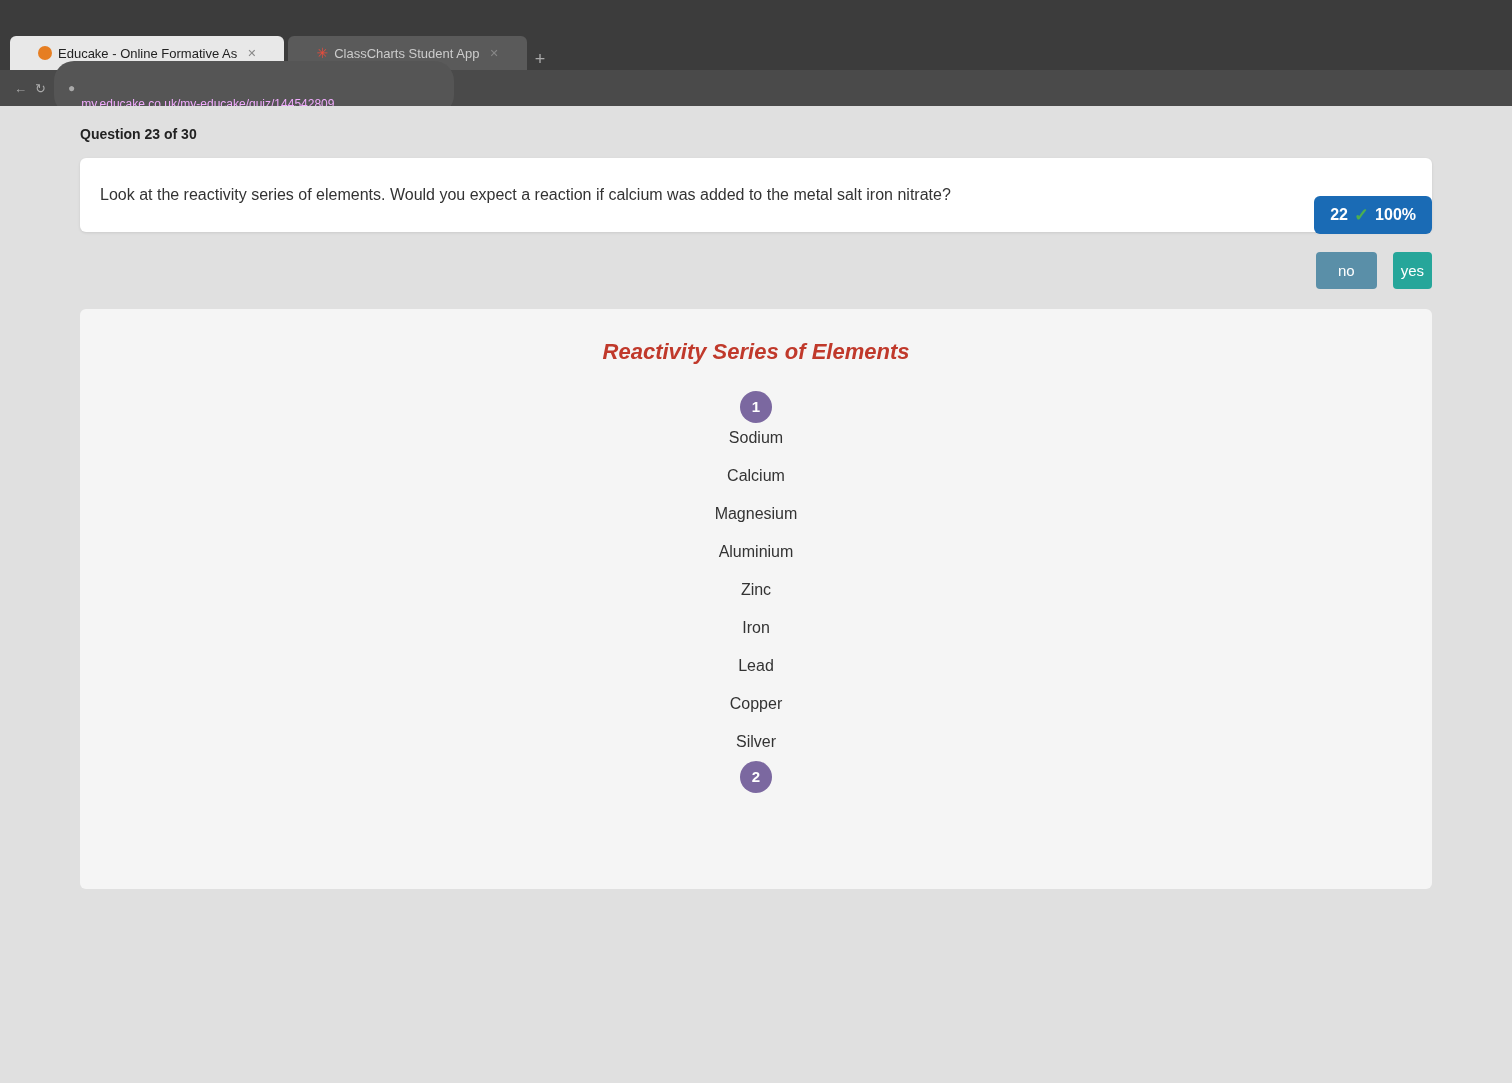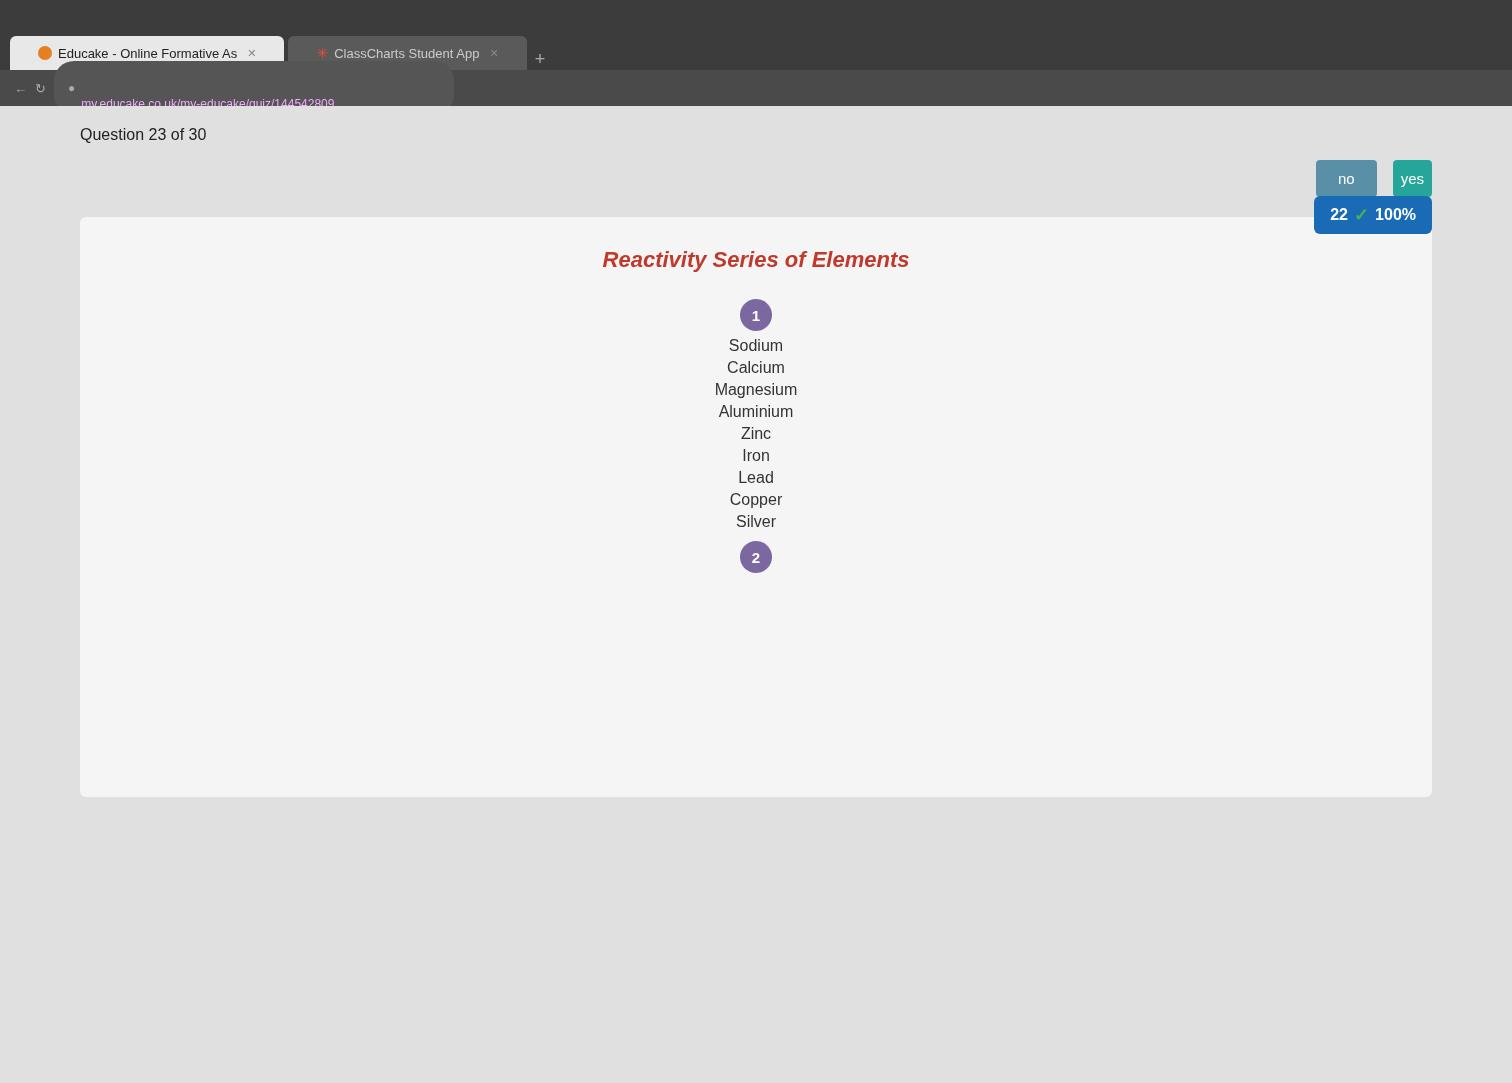--- a/index.html
+++ b/index.html
@@ -64,22 +64,22 @@
 
     
     .page-content {
       background-color: #f0f0f0;
       margin: 0 60px;
       padding: 20px 30px;
       min-height: calc(1083px - 70px);
     }
 
     .question-header {
-      font-size: 16px;
-      font-weight: normal;
+      font-size: 14px;
+      font-weight: bold;
       color: #222;
       margin-bottom: 16px;
     }
 
     .score-badge {
       position: absolute;
       top: 90px;
       right: 80px;
       background-color: #1a6bb5;
       color: white;
@@ -165,21 +165,21 @@
       display: flex;
       align-items: center;
       justify-content: center;
       margin: 6px 0;
     }
 
     .element-list {
       display: flex;
       flex-direction: column;
       align-items: center;
-      gap: 4px;
+      gap: 20px;
     }
 
     .element-item {
       font-size: 16px;
       color: #333;
       text-align: center;
     }
 
     .tab-plus {
       color: #aaa;
@@ -222,20 +222,23 @@
   <div class="score-badge">
     <span>22</span>
     <span class="check-mark">✓</span>
     <span>100%</span>
   </div>
 
   <div class="question-header">
     <span>Question 23 of 30</span>
   </div>
 
+  <div class="question-box">
+    <span>Look at the reactivity series of elements. Would you expect a reaction if calcium was added to the metal salt iron nitrate?</span>
+  </div>
 
   <div class="answer-buttons">
     <button class="btn-no">no</button>
     <button class="btn-yes">yes</button>
   </div>
 
   <div class="reactivity-container">
     <div class="reactivity-title">Reactivity Series of Elements</div>
 
     <div class="numbered-badge">1</div>

